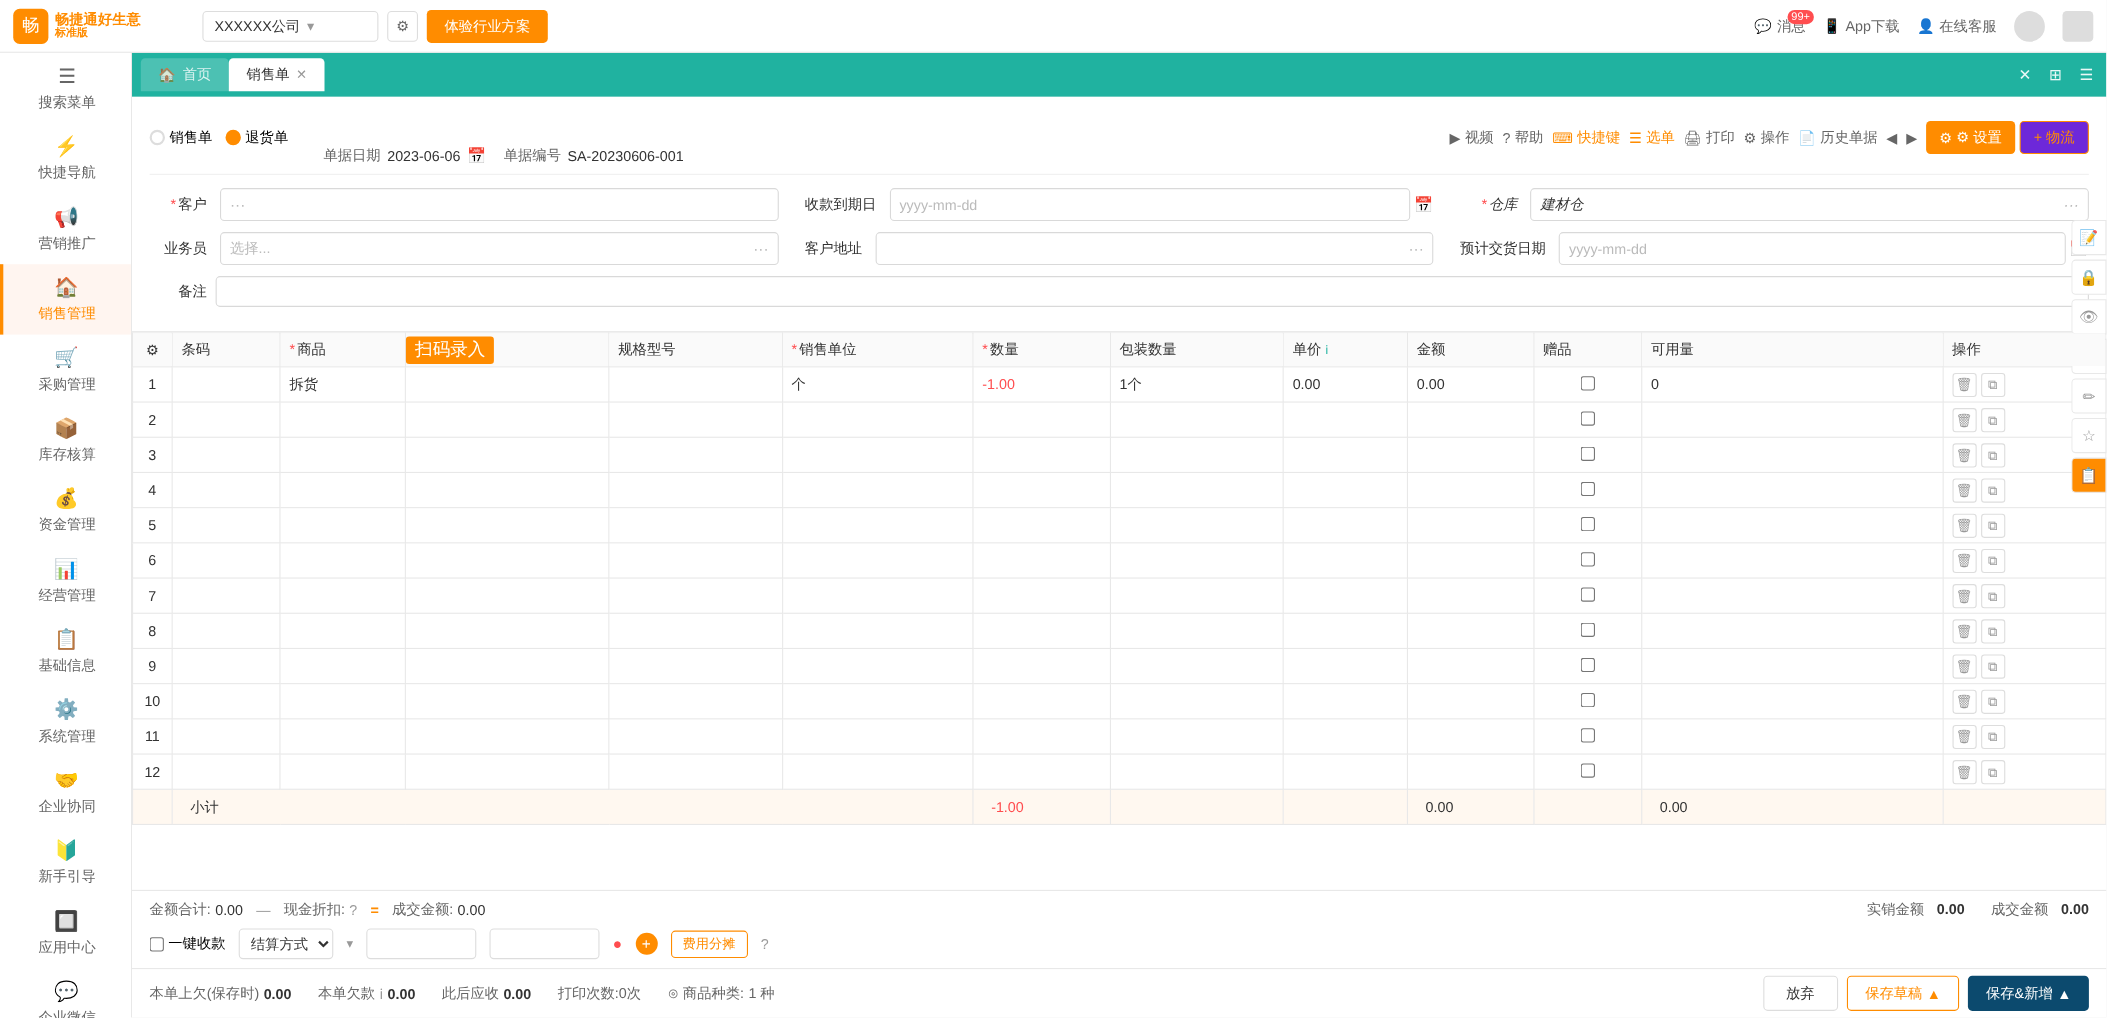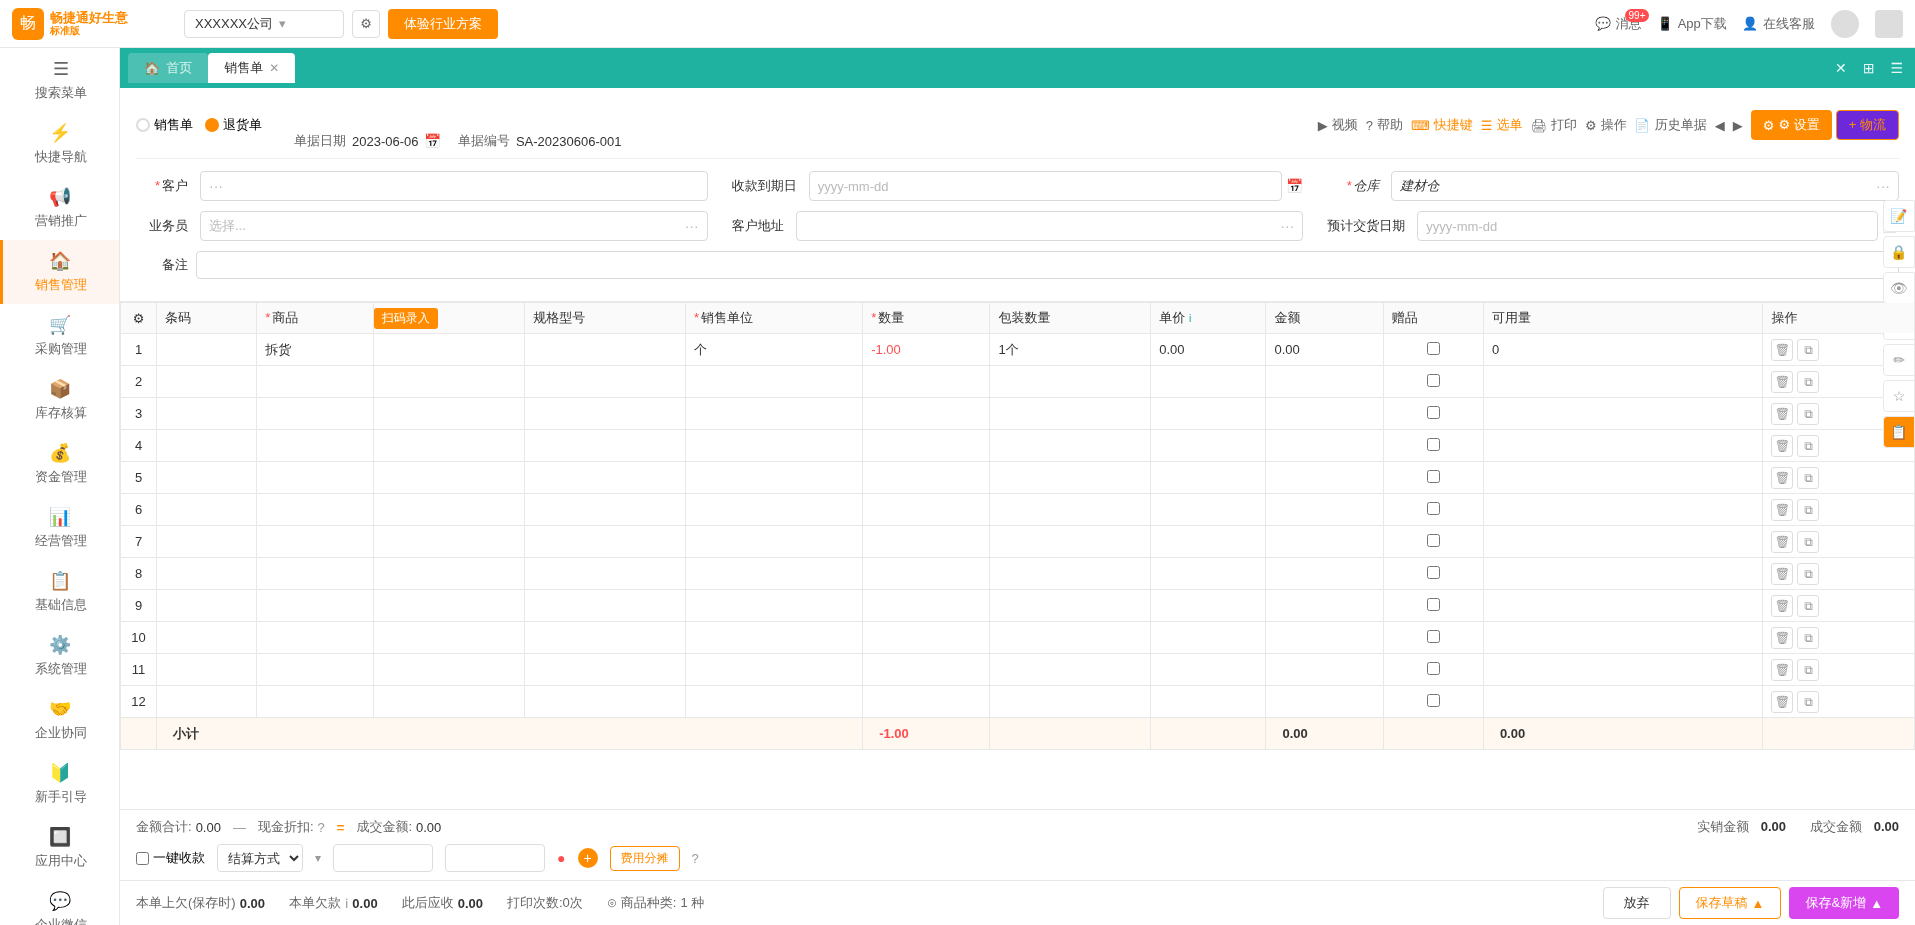--- a/index.html
+++ b/index.html
@@ -96,23 +96,23 @@
     .table-section { flex: 1; overflow-y: auto; background: #fff; }
     .data-table { width: 100%; border-collapse: collapse; }
     .data-table th {
       background: #fafafa; border: 1px solid #e8e8e8; padding: 6px 8px;
       text-align: left; color: #333; font-weight: normal; white-space: nowrap;
       position: sticky; top: 0; z-index: 2;
     }
     .data-table th.required-col::before { content: '*'; color: #ff4d4f; margin-right: 2px; }
     .data-table td { border: 1px solid #e8e8e8; padding: 4px 8px; color: #333; height: 32px; }
     .data-table td.red { color: #ff4d4f; }
-    .scan-btn { background: #ff8c00; color: #fff; border: none; border-radius: 3px; padding: 2px 8px; font-size: 12px; cursor: pointer; }
+    .scan-btn { background: #ff8c00; color: #fff; border: none; border-radius: 3px; padding: 2px 8px; font-size: 16px; cursor: pointer; }
     .row-num { color: #999; text-align: center; }
-    .subtotal-row td { background: #fff8f0; font-weight: bold; padding-left: 16px; }
+    .subtotal-row td { background: #fff8f0; font-weight: normal; padding-left: 16px; }
     .checkbox-cell { text-align: center; }
     .action-cell { display: flex; gap: 4px; }
     .icon-btn { width: 22px; height: 22px; display: flex; align-items: center; justify-content: center; cursor: pointer; color: #999; border: 1px solid #ddd; border-radius: 3px; font-size: 12px; }
 
     
     .bottom-bar {
       background: #fff; border-top: 1px solid #e8e8e8; padding: 8px 16px;
     }
     .amount-row { display: flex; align-items: center; gap: 12px; margin-bottom: 8px; }
     .amount-item { display: flex; align-items: center; gap: 4px; color: #333; }
@@ -128,21 +128,21 @@
 
     
     .status-bar {
       background: #fff; border-top: 1px solid #e8e8e8; padding: 6px 16px;
       display: flex; align-items: center; gap: 24px;
     }
     .status-item { display: flex; align-items: center; gap: 4px; color: #666; font-size: 12px; }
     .action-btns { margin-left: auto; display: flex; gap: 8px; }
     .btn-abandon { border: 1px solid #ddd; background: #fff; color: #333; border-radius: 4px; padding: 6px 20px; cursor: pointer; }
     .btn-draft { border: 1px solid #ff8c00; background: #fff; color: #ff8c00; border-radius: 4px; padding: 6px 16px; cursor: pointer; display: flex; align-items: center; gap: 4px; }
-    .btn-save-new { background: #d946ef; color: #fff; border: none; border-radius: 4px; padding: 6px 16px; cursor: pointer; display: flex; align-items: center; gap: 4px; }
+    .btn-save-new { background: #0c4a6e; color: #fff; border: none; border-radius: 4px; padding: 6px 16px; cursor: pointer; display: flex; align-items: center; gap: 4px; }
 
     
     .right-float {
       position: fixed; right: 0; top: 200px;
       display: flex; flex-direction: column; gap: 4px;
     }
     .float-btn {
       width: 32px; height: 32px; background: #fff; border: 1px solid #e8e8e8;
       display: flex; align-items: center; justify-content: center; cursor: pointer;
       color: #999; font-size: 14px; border-radius: 4px 0 0 4px;

